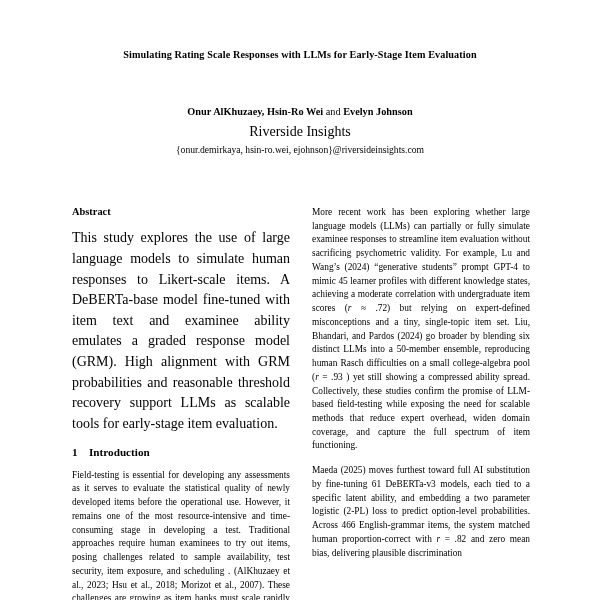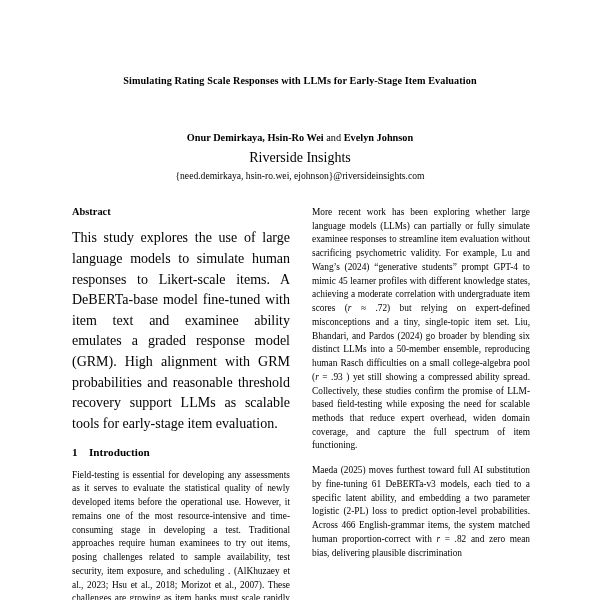--- a/index.html
+++ b/index.html
@@ -19,21 +19,21 @@
   .page {
     position: relative;
     width: 600px;
     height: 600px;
     box-sizing: border-box;
     padding: 0;
   }
 
   
   .title-block {
-    padding-top: 74px;
+    padding-top: 48px;
     text-align: center;
   }
   .paper-title {
     font-size: 10.2px;
     font-weight: bold;
     letter-spacing: 0.1px;
     line-height: 1.3;
     margin: 0 auto;
     width: 470px;
   }
@@ -119,23 +119,23 @@
 </head>
 <body>
 
 <div class="page">
 
   <div class="title-block">
     <h1 class="paper-title">Simulating Rating Scale Responses with LLMs for Early-Stage Item Evaluation</h1>
   </div>
 
   <div class="author-block">
-    <p class="authors"><span class="name">Onur Demirkaya, Hsin-Ro Wei</span><span class="conj"> and </span><span class="name">Evelyn Johnson</span></p>
+    <p class="authors"><span class="name">Onur AlKhuzaey, Hsin-Ro Wei</span><span class="conj"> and </span><span class="name">Evelyn Johnson</span></p>
     <p class="affiliation">Riverside Insights</p>
-    <p class="emails">{need.demirkaya, hsin-ro.wei, ejohnson}@riversideinsights.com</p>
+    <p class="emails">{onur.demirkaya, hsin-ro.wei, ejohnson}@riversideinsights.com</p>
   </div>
 
   <div class="columns">
 
     <div class="col">
       <h2 class="section-heading">Abstract</h2>
       <p class="abstract-text">This study explores the use of large language models to simulate human responses to Likert-scale items. A DeBERTa-base model fine-tuned with item text and examinee ability emulates a graded response model (GRM). High alignment with GRM probabilities and reasonable threshold recovery support LLMs as scalable tools for early-stage item evaluation.</p>
 
       <h2 class="section-heading-left"><span class="num">1</span><span>Introduction</span></h2>
 

